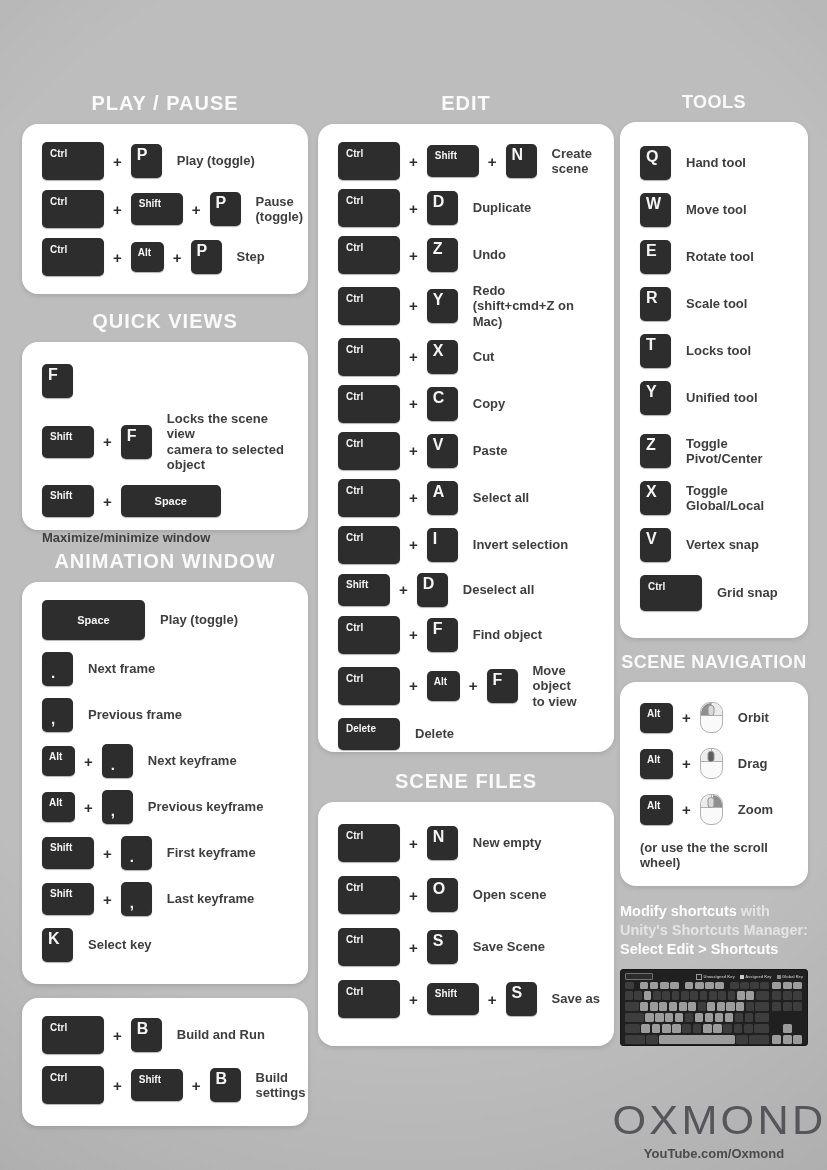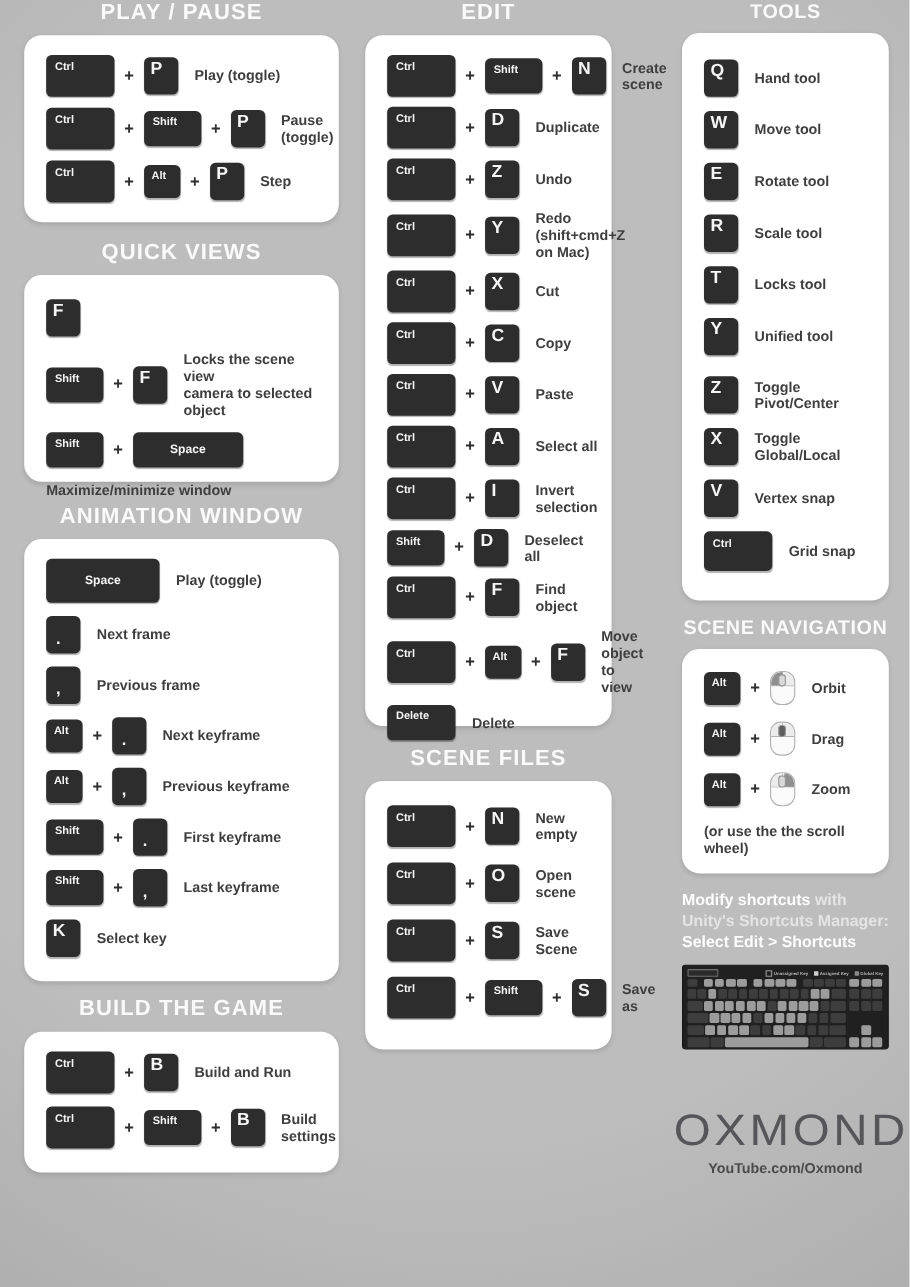--- a/index.html
+++ b/index.html
@@ -12,28 +12,28 @@
   .big-title{
     position:absolute;left:26px;top:12px;font-size:50px;font-weight:800;
     color:#fdfdfd;letter-spacing:2px;white-space:nowrap;
   }
   .unity-brand{position:absolute;right:26px;top:28px;display:flex;align-items:center;gap:7px;}
   .unity-brand svg{display:block;}
   .unity-word{font-size:35px;font-weight:600;color:#3d3d3d;letter-spacing:0px;}
   
   .col{position:absolute;top:0;}
   #col1{left:22px;width:286px;}
-  #col2{left:332px;width:224px;}
+  #col2{left:318px;width:296px;}
   #col3{left:620px;width:188px;}
   .sec-title{
     margin:0 0 9px 0;text-align:center;color:#fafafa;font-weight:800;
     font-size:20px;letter-spacing:1px;white-space:nowrap;
   }
   #col3 .sec-title{font-size:18px;letter-spacing:0.5px;}
-  .mt-first{}
+  .mt-first{margin-top:92px;}
   .card{
     background:#ffffff;border-radius:16px;box-sizing:border-box;
     padding:18px 12px 12px 20px;box-shadow:0 2px 5px rgba(0,0,0,0.12);
   }
   .c-pp{height:170px;margin-bottom:16px;}
   .c-qv{height:188px;margin-bottom:20px;padding-top:22px;}
   .c-aw{height:402px;margin-bottom:14px;}
   .c-btg{height:128px;}
   .c-edit{height:628px;margin-bottom:18px;}
   .c-sf{height:244px;padding-top:22px;}
@@ -207,21 +207,20 @@
             <span class="key k-punct">,</span>
             <span class="desc">Last keyframe</span>
           </div>
           <div class="row">
             <span class="key k-letter">K</span>
             <span class="desc">Select key</span>
           </div>
         </div>
     </div>
 
-    <h2 class="sec-title">BUILD THE GAME</h2>
     <div class="card c-btg">
       <div class="rows">
           <div class="row">
             <span class="key k-ctrl">Ctrl</span>
             <span class="plus">+</span>
             <span class="key k-letter">B</span>
             <span class="desc">Build and Run</span>
           </div>
           <div class="row">
             <span class="key k-ctrl">Ctrl</span>

